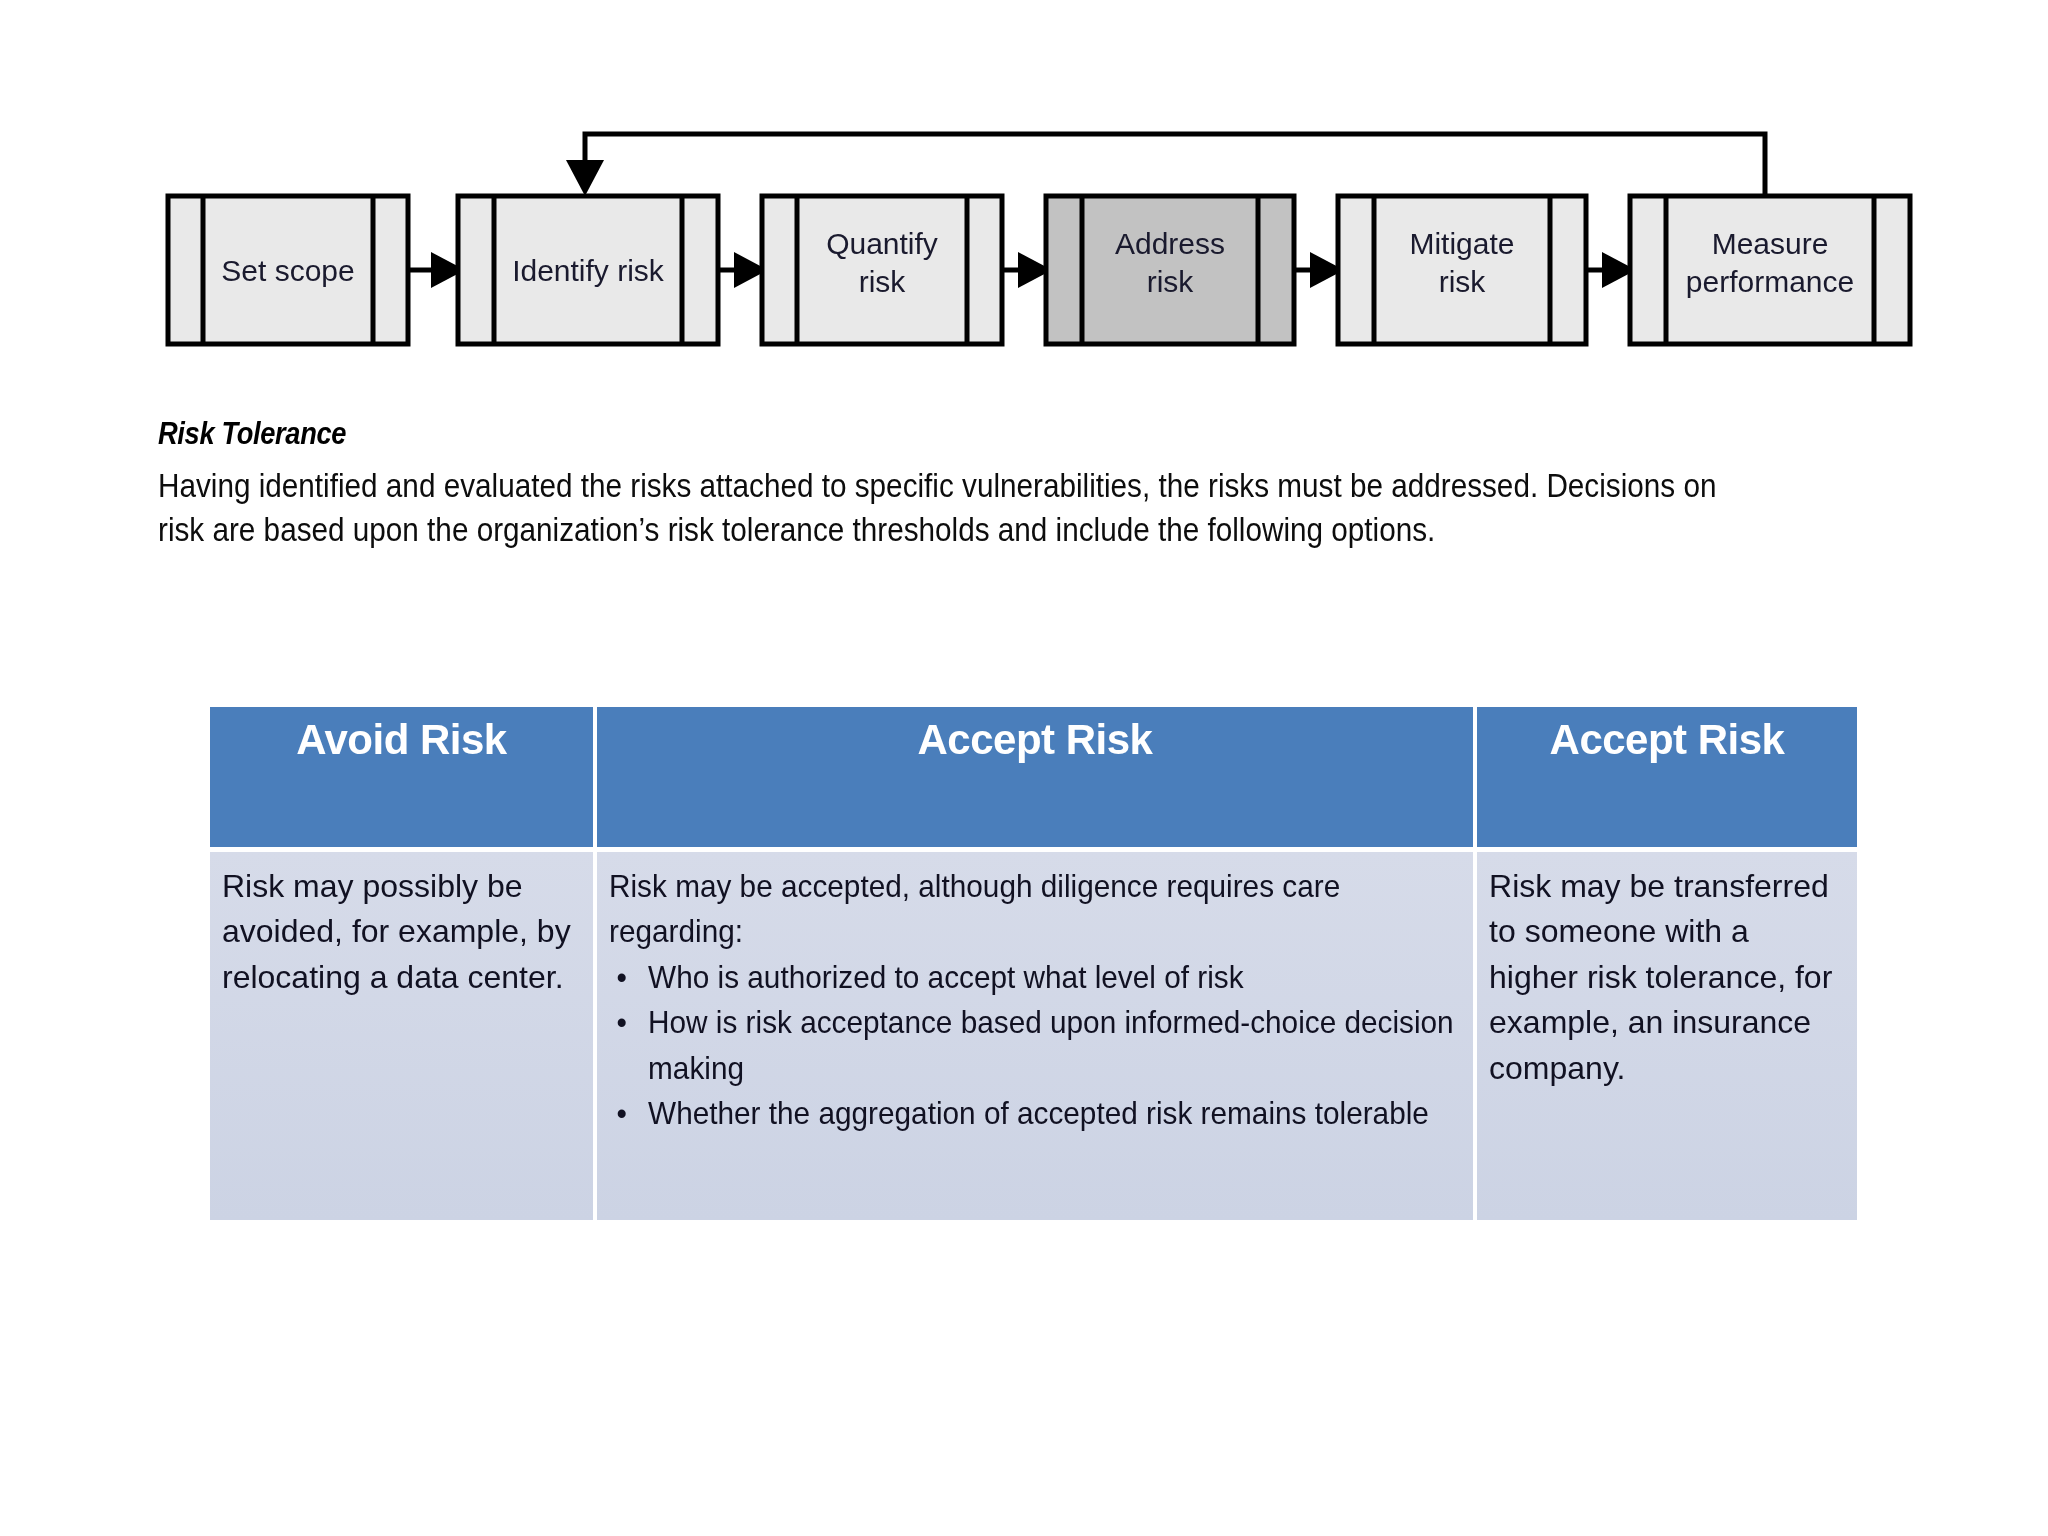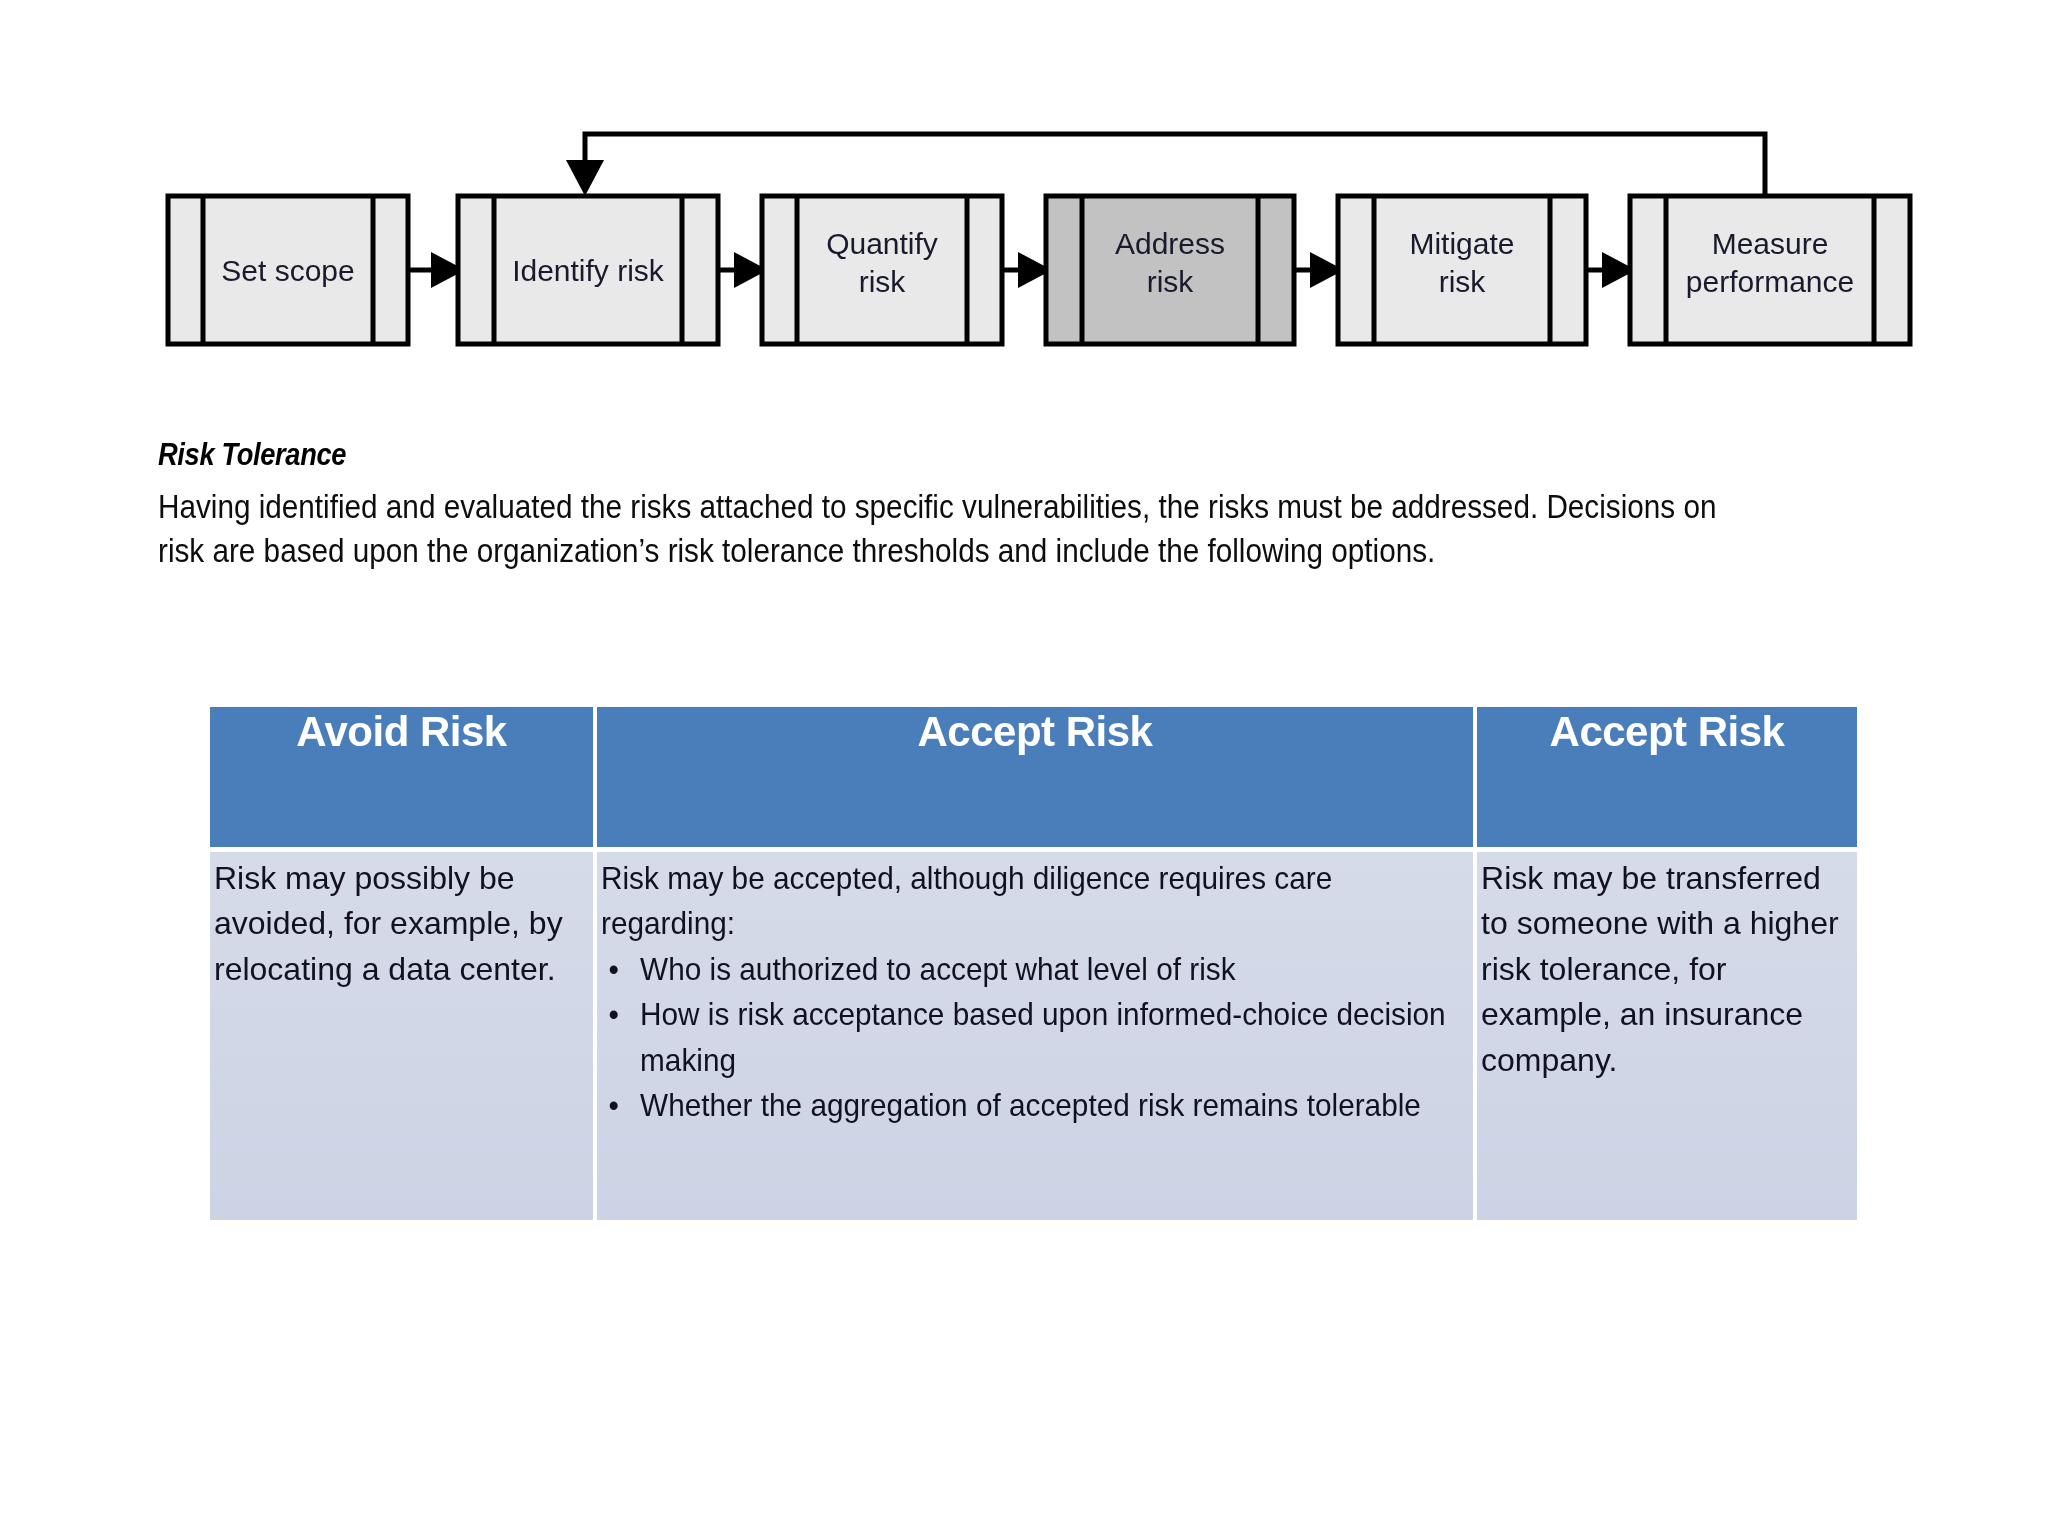--- a/index.html
+++ b/index.html
@@ -49,21 +49,21 @@
     stroke: #000000;
     stroke-width: 5;
     fill: none;
   }
   .arrow-head { fill: #000000; }
 
   
   #text-section {
     position: absolute;
     left: 158px;
-    top: 437px;
+    top: 416px;
     width: 1800px;
   }
   #risk-tolerance-heading {
     font-family: "Liberation Sans", sans-serif;
     font-weight: bold;
     font-style: italic;
     font-size: 31px;
     letter-spacing: -0.4px;
     color: #000000;
     margin: 0 0 12px 0;
@@ -85,21 +85,21 @@
   #risk-table {
     position: absolute;
     left: 206px;
     top: 702px;
     width: 1655px;
     border-collapse: separate;
     border-spacing: 4px 5px;
     table-layout: fixed;
   }
   #risk-table th, #risk-table td {
-    padding: 4px;
+    padding: 12px;
     vertical-align: top;
   }
   .th-cell {
     background: #4a7ebb;
     color: #ffffff;
     font-family: "Liberation Sans", sans-serif;
     font-weight: bold;
     font-size: 42px;
     text-align: center;
     height: 140px;

